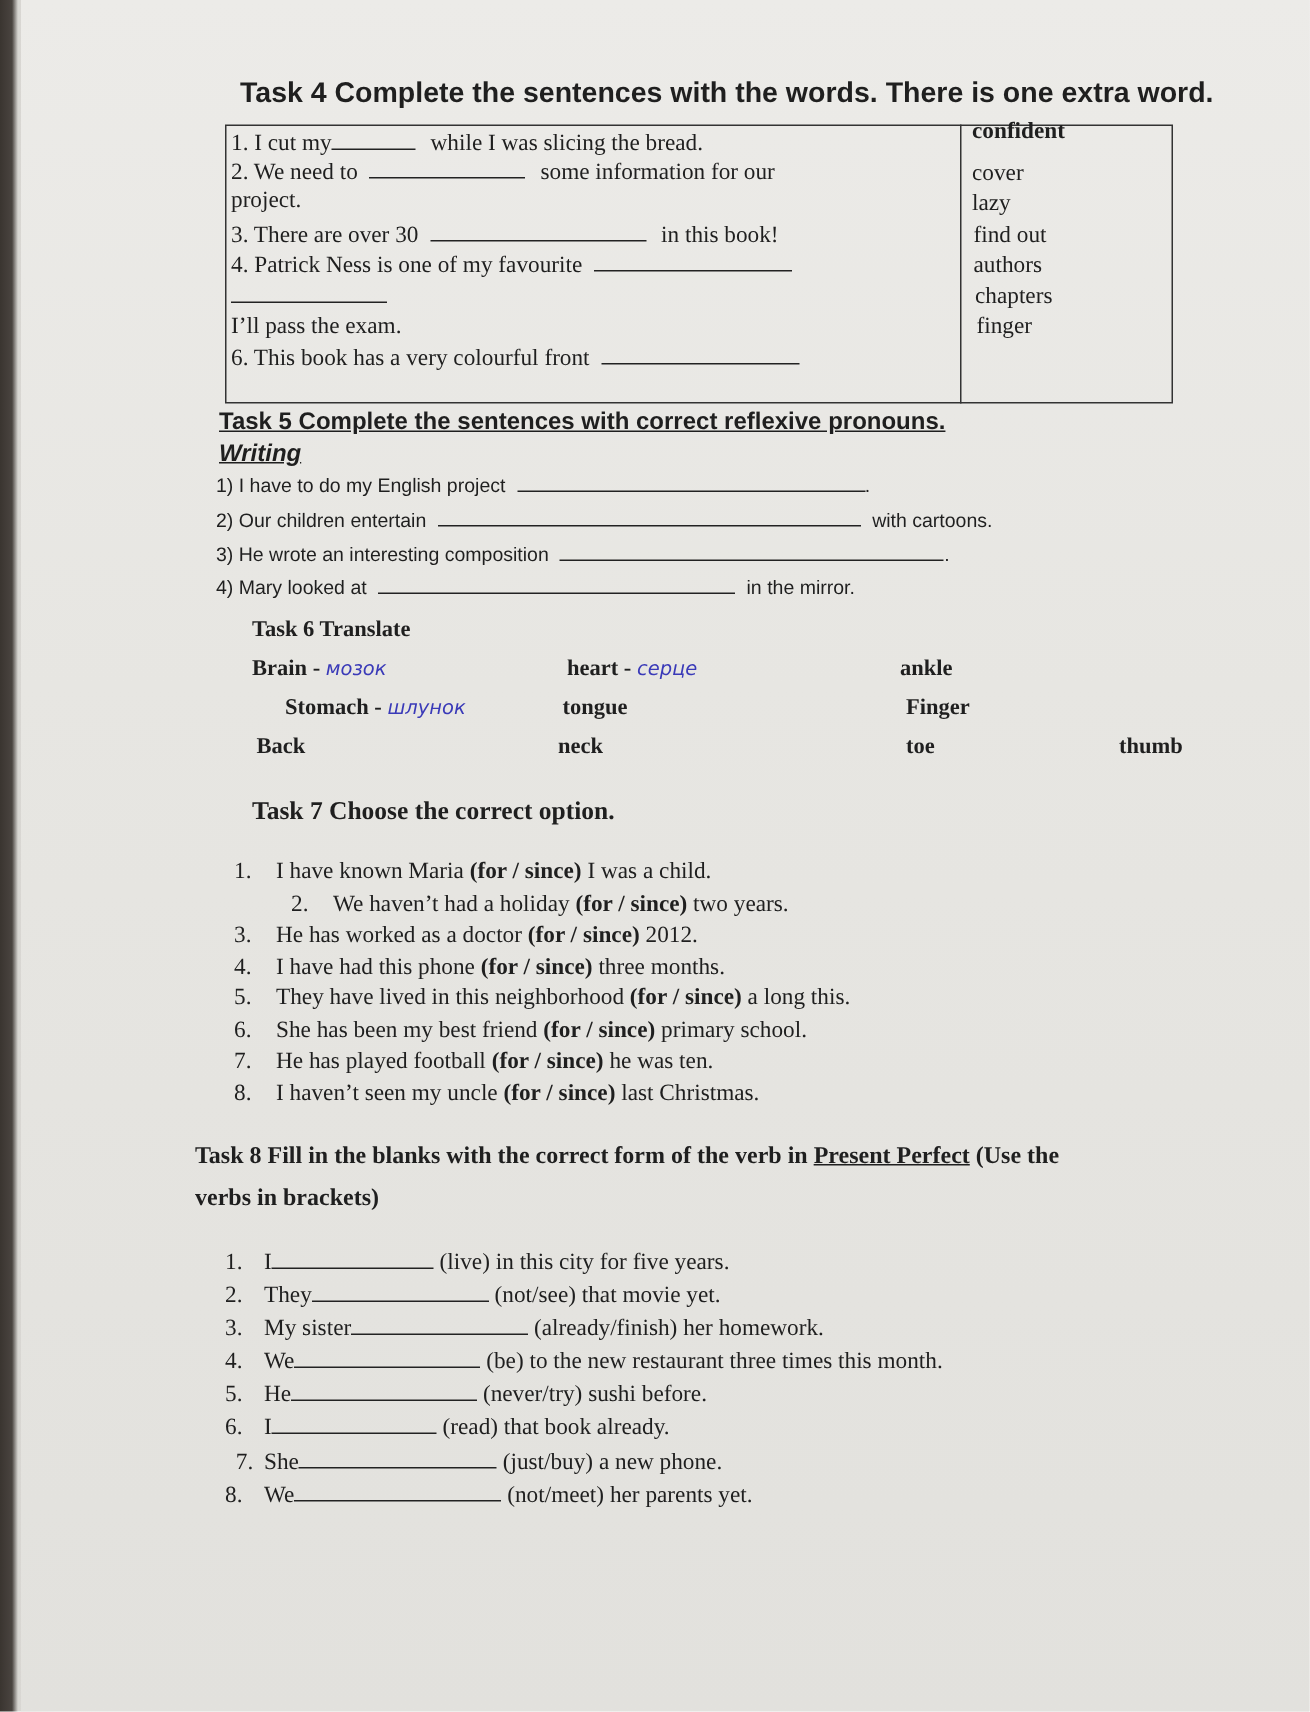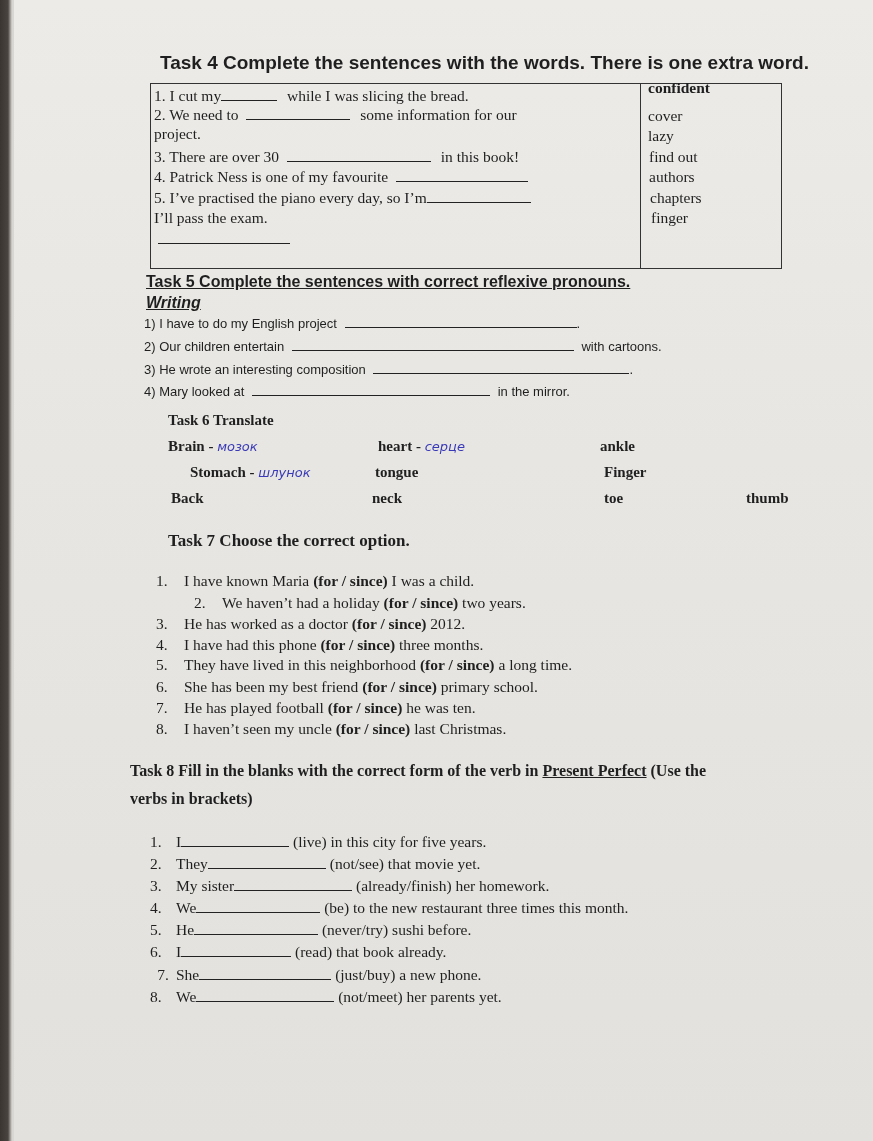--- a/index.html
+++ b/index.html
@@ -51,24 +51,25 @@
 <div class="abs t4-line" style="left:154px;top:147px;">
   <span>3. There are over 30</span>
   <span class="blank" style="width:144px;margin-left:4px"></span>
   <span style="margin-left:6px">in this book!</span>
 </div>
 <div class="abs t4-line" style="left:154px;top:167px;">
   <span>4. Patrick Ness is one of my favourite</span>
   <span class="blank" style="width:132px;margin-left:4px"></span>
 </div>
 <div class="abs t4-line" style="left:154px;top:188px;">
-  <span>5. I’ve practised the piano every day, so I’m</span><span class="blank" style="width:104px"></span>
+  <span class="blank" style="width:104px"></span>
 </div>
 <div class="abs t4-line" style="left:154px;top:208px;">I’ll pass the exam.</div>
 <div class="abs t4-line" style="left:154px;top:229px;">
+  <span>6. This book has a very colourful front</span>
   <span class="blank" style="width:132px;margin-left:4px"></span>
 </div>
 
 <div class="abs t4-line" style="left:648px;top:78px;font-weight:bold;">confident</div>
 <div class="abs t4-line" style="left:648px;top:106px;">cover</div>
 <div class="abs t4-line" style="left:648px;top:126px;">lazy</div>
 <div class="abs t4-line" style="left:649px;top:147px;">find out</div>
 <div class="abs t4-line" style="left:649px;top:167px;">authors</div>
 <div class="abs t4-line" style="left:650px;top:188px;">chapters</div>
 <div class="abs t4-line" style="left:651px;top:208px;">finger</div>
@@ -119,21 +120,21 @@
 <div class="abs t6" style="left:604px;top:490px;">toe</div>
 <div class="abs t6" style="left:746px;top:490px;">thumb</div>
 
 <div class="abs bold" style="left:168px;top:531px;font-size:17px;">Task 7 Choose the correct option.</div>
 
 <div id="task7-list"></div>
 <div class="abs t7" style="left:156px;top:572px;"><span style="display:inline-block;width:28px">1.</span><span>I have known Maria</span> <b>(for / since)</b> <span>I was a child.</span></div>
 <div class="abs t7" style="left:156px;top:594px;margin-left:38px;"><span style="display:inline-block;width:28px">2.</span><span>We haven’t had a holiday</span> <b>(for / since)</b> <span>two years.</span></div>
 <div class="abs t7" style="left:156px;top:615px;"><span style="display:inline-block;width:28px">3.</span><span>He has worked as a doctor</span> <b>(for / since)</b> <span>2012.</span></div>
 <div class="abs t7" style="left:156px;top:636px;"><span style="display:inline-block;width:28px">4.</span><span>I have had this phone</span> <b>(for / since)</b> <span>three months.</span></div>
-<div class="abs t7" style="left:156px;top:656px;"><span style="display:inline-block;width:28px">5.</span><span>They have lived in this neighborhood</span> <b>(for / since)</b> <span>a long time.</span></div>
+<div class="abs t7" style="left:156px;top:656px;"><span style="display:inline-block;width:28px">5.</span><span>They have lived in this neighborhood</span> <b>(for / since)</b> <span>a long this.</span></div>
 <div class="abs t7" style="left:156px;top:678px;"><span style="display:inline-block;width:28px">6.</span><span>She has been my best friend</span> <b>(for / since)</b> <span>primary school.</span></div>
 <div class="abs t7" style="left:156px;top:699px;"><span style="display:inline-block;width:28px">7.</span><span>He has played football</span> <b>(for / since)</b> <span>he was ten.</span></div>
 <div class="abs t7" style="left:156px;top:720px;"><span style="display:inline-block;width:28px">8.</span><span>I haven’t seen my uncle</span> <b>(for / since)</b> <span>last Christmas.</span></div>
 
 <div class="abs bold" style="left:130px;top:762px;font-size:16px;"><span>Task 8 Fill in the blanks with the correct form of the verb in </span><span class="u">Present Perfect</span><span> (Use the</span></div>
 <div class="abs bold" style="left:130px;top:790px;font-size:16px;">verbs in brackets)</div>
 
 <div class="abs t8" style="left:150px;top:833px;"><span style="display:inline-block;width:26px">1.</span><span>I</span><span class="blank" style="width:108px"></span> <span>(live) in this city for five years.</span></div>
 <div class="abs t8" style="left:150px;top:855px;"><span style="display:inline-block;width:26px">2.</span><span>They</span><span class="blank" style="width:118px"></span> <span>(not/see) that movie yet.</span></div>
 <div class="abs t8" style="left:150px;top:877px;"><span style="display:inline-block;width:26px">3.</span><span>My sister</span><span class="blank" style="width:118px"></span> <span>(already/finish) her homework.</span></div>

